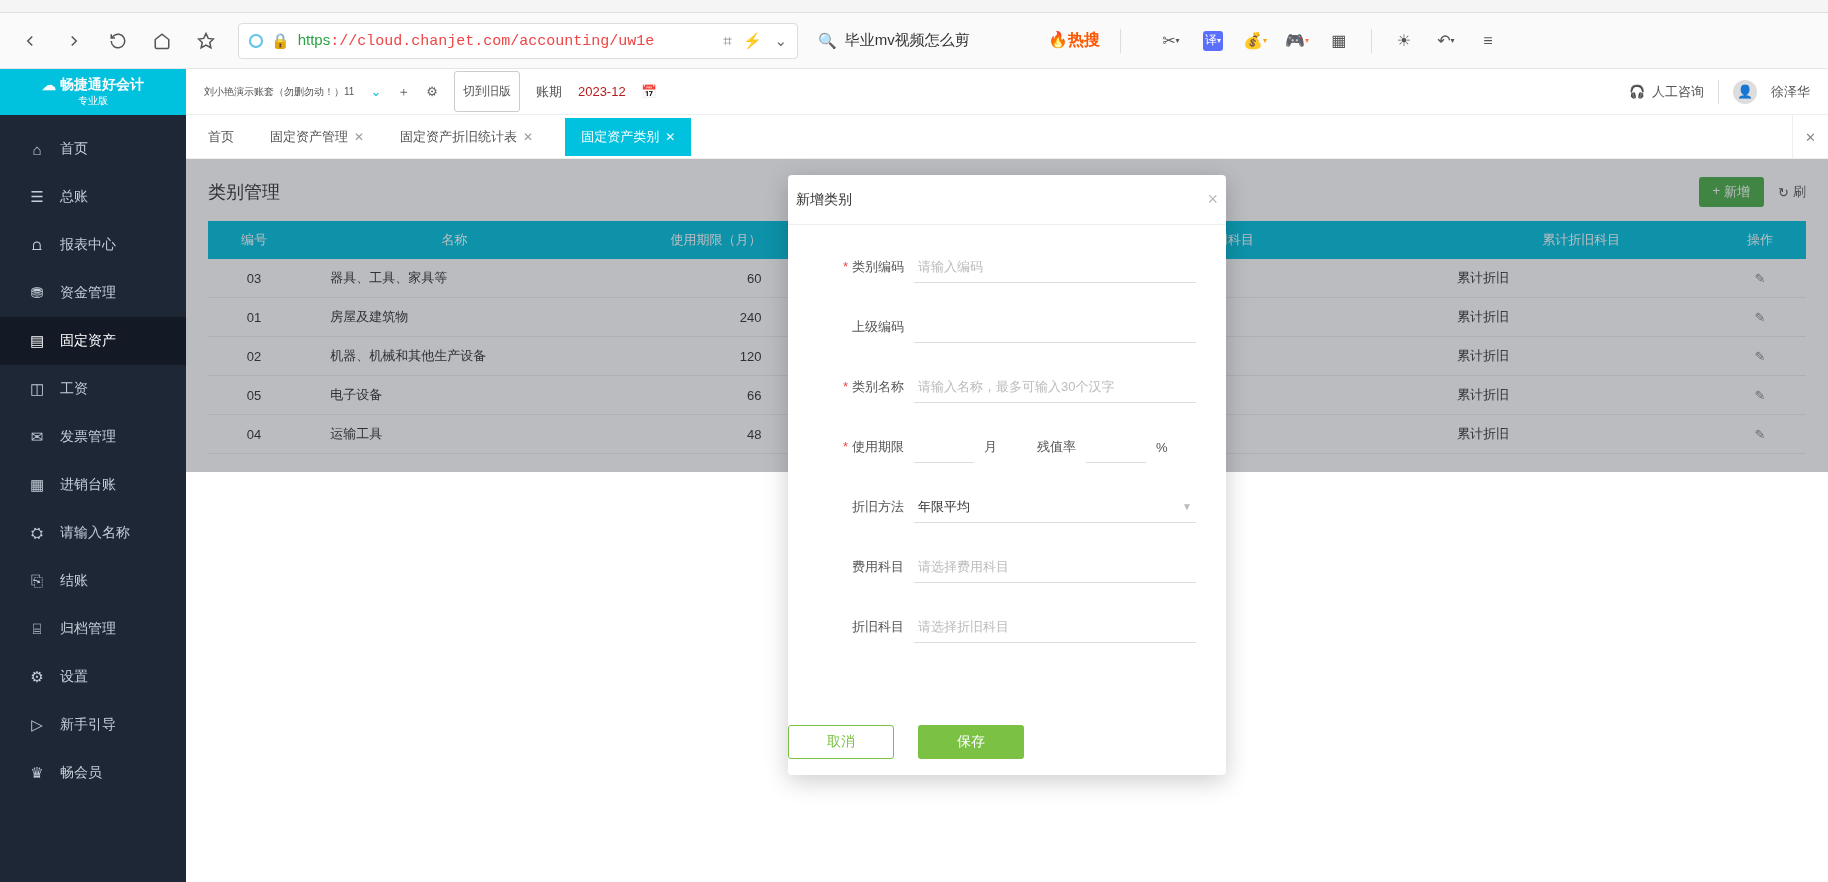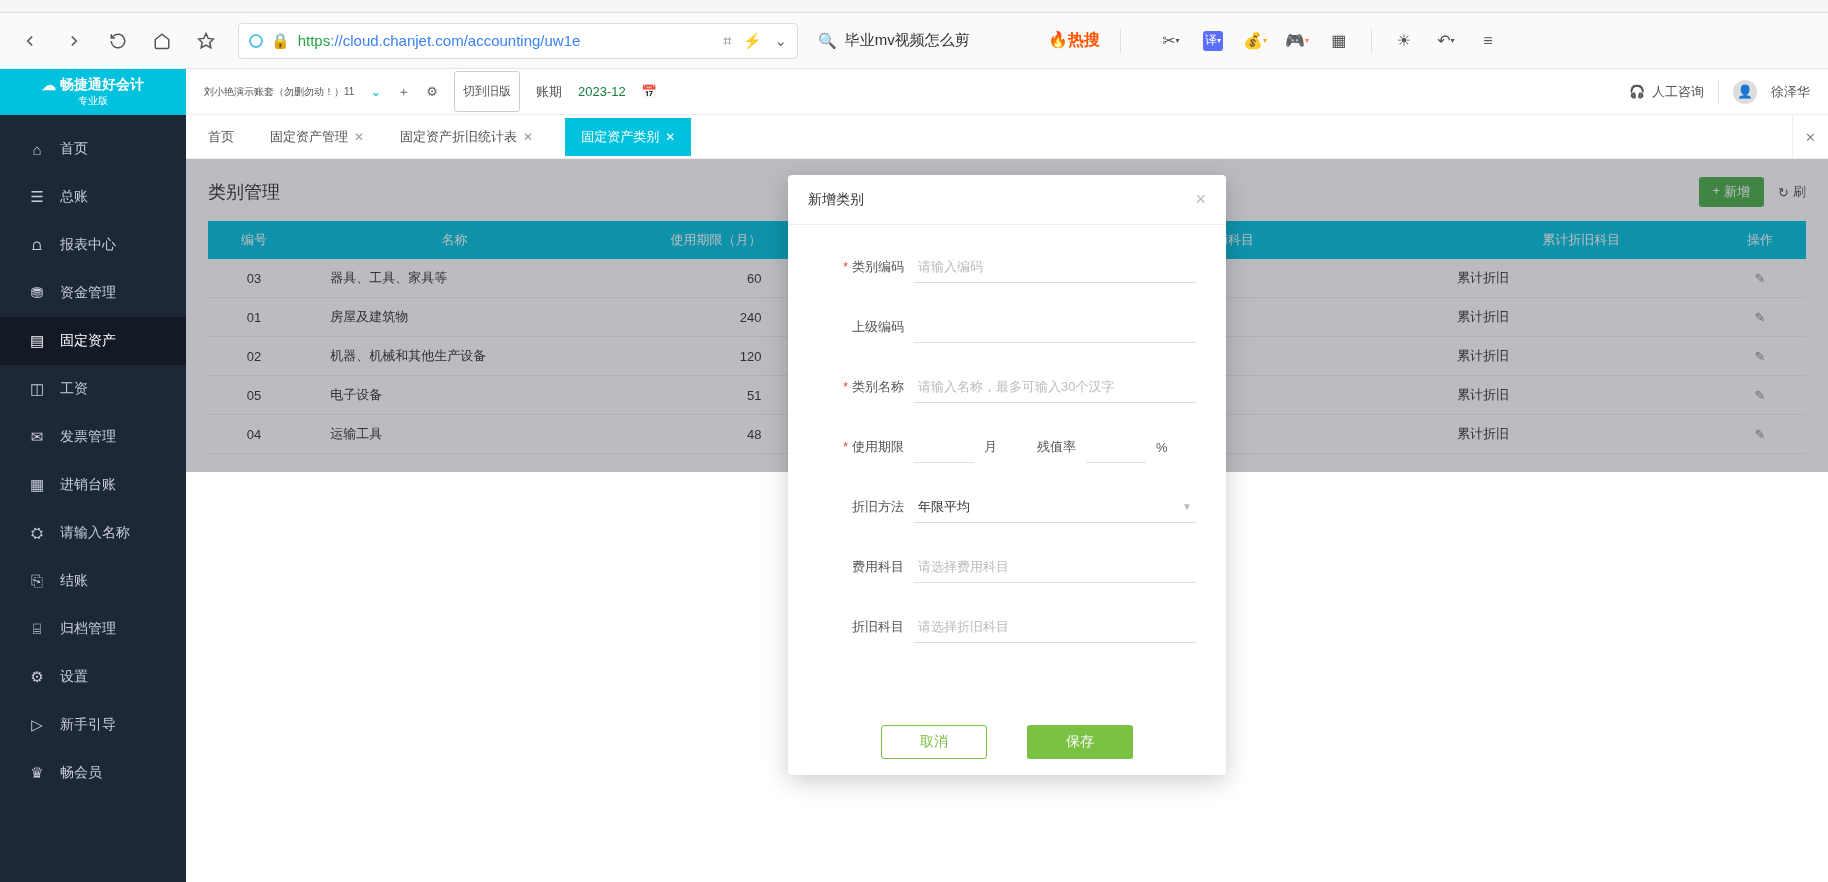--- a/index.html
+++ b/index.html
@@ -7,39 +7,39 @@
 
 
 .browser-top { height: 13px; background: #f5f5f5; border-bottom: 1px solid #ddd; display: flex; align-items: center; padding: 0 10px; }
 
 .browser-bar { height: 56px; background: #fafafa; display: flex; align-items: center; padding: 0 18px; gap: 20px; border-bottom: 1px solid #e5e5e5; }
 .nav-btn { width: 24px; height: 24px; display: flex; align-items: center; justify-content: center; cursor: pointer; color: #555; }
 .nav-btn svg { width: 18px; height: 18px; }
 .url-box { flex: 1; max-width: 560px; height: 36px; background: #fff; border: 1px solid #ddd; border-radius: 4px; display: flex; align-items: center; padding: 0 10px; gap: 8px; font-size: 15px; }
 .url-lock { color: #2aa244; }
 .url-proto { color: #2aa244; }
-.url-rest { color: #3b82f6; }
+.url-rest { color: #ef4444; font-family: Liberation Mono, monospace; }
 .search-box { width: 210px; height: 34px; display: flex; align-items: center; gap: 8px; font-size: 15px; color: #333; }
 .hot-search { color: #ff5500; font-weight: bold; font-size: 16px; }
 .tool-icons { display: flex; gap: 22px; align-items: center; margin-left: 20px; }
 .tool-icons .ico { width: 20px; height: 20px; display: flex; align-items: center; justify-content: center; color: #555; font-size: 16px; }
 .divider { width: 1px; height: 24px; background: #ddd; }
 
 
 .app-header { height: 46px; display: flex; align-items: center; padding: 0 0 0 0; border-bottom: 1px solid #eee; }
 .logo-area { width: 186px; height: 46px; background: #00c1de; color: #fff; display: flex; flex-direction: column; align-items: center; justify-content: center; font-size: 14px; }
 .logo-top { display: flex; align-items: center; gap: 4px; font-weight: bold; }
 .logo-sub { font-size: 10px; }
 .header-left { display: flex; align-items: center; gap: 16px; padding-left: 18px; }
 .account-sel { color: #555; font-size: 10px; }
 .chev-down { color: #00c1de; }
 .plus-ico, .gear-ico { color: #666; }
 .old-ver { border: 1px solid #ccc; padding: 11px 8px; border-radius: 3px; font-size: 12px; color: #555; }
 .period-lbl { color: #555; }
-.period-val { color: #15803d; }
+.period-val { color: #b91c1c; }
 .cal-ico { color: #00c1de; }
 .header-right { margin-left: auto; display: flex; align-items: center; gap: 14px; padding-right: 18px; }
 .consult { display: flex; align-items: center; gap: 6px; color: #555; font-size: 13px; }
 .avatar { width: 24px; height: 24px; border-radius: 50%; background: #ddd; display: flex; align-items: center; justify-content: center; color: #888; }
 .username { color: #555; }
 
 
 .main-wrap { display: flex; height: calc(882px - 13px - 56px - 46px); }
 .sidebar { width: 186px; background: #1e2736; color: #c5cdd9; padding-top: 10px; }
 .side-item { height: 48px; display: flex; align-items: center; gap: 14px; padding-left: 28px; font-size: 14px; cursor: pointer; }
@@ -69,36 +69,36 @@
 .tbl thead th { background: #00c1de; color: #fff; font-weight: normal; font-size: 13px; padding: 10px 8px; text-align: center; }
 .tbl thead th.left { text-align: center; padding-left: 30px; }
 .tbl tbody td { border-bottom: 1px solid #eee; padding: 10px 8px; font-size: 13px; color: #333; text-align: center; }
 .tbl tbody td.left { text-align: left; padding-left: 30px; }
 .tbl tbody td.right { text-align: right; padding-right: 10px; }
 .op-ico { color: #888; cursor: pointer; }
 
 
 .overlay { position: absolute; inset: 0; background: rgba(40,48,60,0.32); display: flex; justify-content: center; padding-top: 16px; }
 .modal { width: 438px; background: #fff; border-radius: 4px; box-shadow: 0 6px 24px rgba(0,0,0,0.2); overflow: hidden; height: 600px; display: flex; flex-direction: column; }
-.modal-head { height: 50px; display: flex; align-items: center; padding: 0 20px; border-bottom: 1px solid #eee; }
+.modal-head { height: 50px; display: flex; align-items: center; padding: 0 8px; border-bottom: 1px solid #eee; }
 .modal-title { font-size: 14px; color: #333; }
 .modal-x { margin-left: auto; color: #bbb; cursor: pointer; font-size: 18px; }
 .modal-body { padding: 26px 30px 10px 30px; flex: 1; }
 .form-row { display: flex; align-items: center; margin-bottom: 28px; gap: 10px; }
 .form-lbl { width: 86px; text-align: right; font-size: 13px; color: #555; position: relative; }
 .req::before { content: "*"; color: #f04848; margin-right: 4px; }
 .form-inp { flex: 1; height: 32px; border: none; border-bottom: 1px solid #ddd; font-size: 13px; padding: 0 4px; outline: none; }
 .form-inp::placeholder { color: #bbb; }
 .form-inp.small { flex: none; width: 60px; text-align: center; }
 .month-lbl { font-size: 13px; color: #555; }
 .perc-lbl { font-size: 13px; color: #555; }
 .residual-lbl { font-size: 13px; color: #555; margin-left: 30px; }
 .form-sel { flex: 1; height: 32px; border: none; border-bottom: 1px solid #ddd; font-size: 13px; padding: 0 4px; display: flex; align-items: center; justify-content: space-between; color: #333; }
 .form-sel .arrow { color: #bbb; font-size: 10px; }
-.modal-foot { height: 66px; display: flex; align-items: center; justify-content: center; gap: 40px; }
+.modal-foot { height: 66px; display: flex; align-items: center; gap: 24px; }
 .btn-cancel { width: 106px; height: 34px; border: 1px solid #7ac144; color: #7ac144; background: #fff; border-radius: 3px; cursor: pointer; font-size: 14px; }
 .btn-save { width: 106px; height: 34px; border: none; background: #7ac144; color: #fff; border-radius: 3px; cursor: pointer; font-size: 14px; }
 </style>
 </head>
 <body>
 
 <div class="browser-top"></div>
 
 <div class="browser-bar">
   <div class="nav-btn">
@@ -321,21 +321,21 @@
               <td class="right">120</td>
               <td class="right"></td>
               <td></td>
               <td class="left"></td>
               <td class="left">累计折旧</td>
               <td><span class="op-ico">✎</span></td>
             </tr>
             <tr>
               <td>05</td>
               <td class="left">电子设备</td>
-              <td class="right">51</td>
+              <td class="right">66</td>
               <td class="right"></td>
               <td></td>
               <td class="left"></td>
               <td class="left">累计折旧</td>
               <td><span class="op-ico">✎</span></td>
             </tr>
             <tr>
               <td>04</td>
               <td class="left">运输工具</td>
               <td class="right">48</td>

